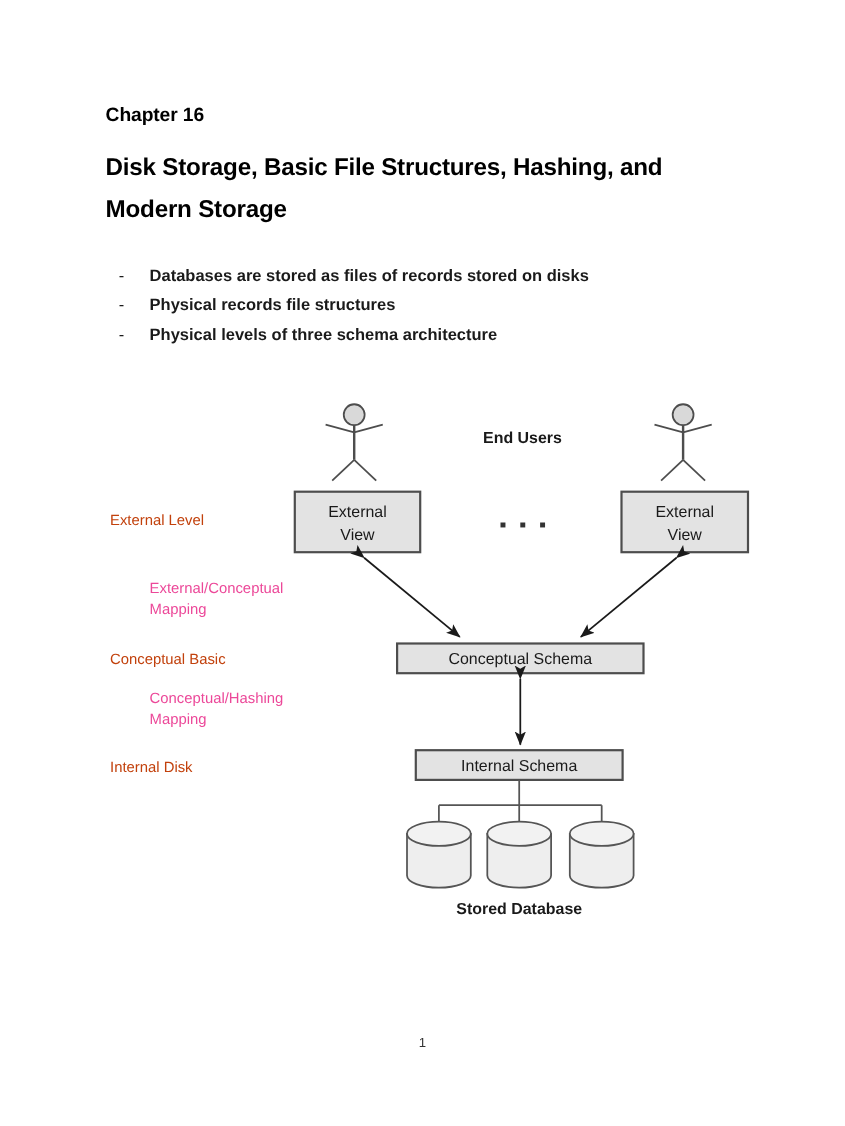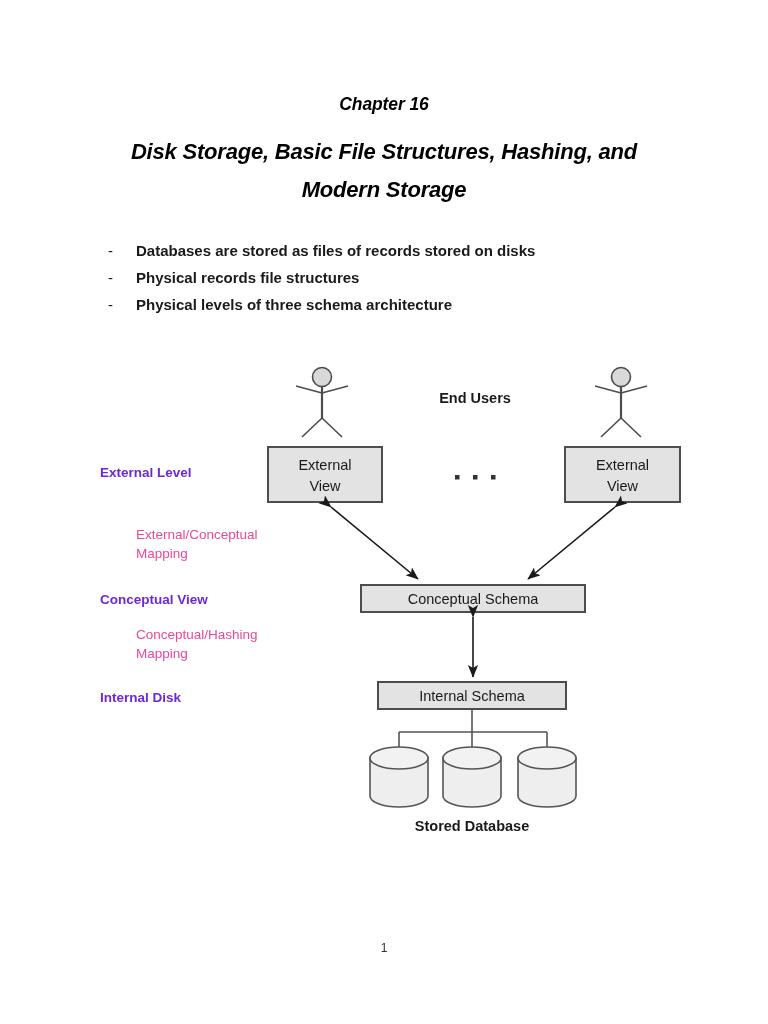--- a/index.html
+++ b/index.html
@@ -24,22 +24,20 @@
     height: 1024px;
     background: #ffffff;
   }
 
   
   .heading-block {
     position: absolute;
     left: 96px;
     top: 92px;
     width: 576px;
-    text-align: center;
-    font-style: italic;
   }
   .chapter-title {
     font-size: 17.5px;
     font-weight: bold;
     line-height: 1.45;
     letter-spacing: -0.1px;
     margin: 0 0 16px 0;
   }
   .chapter-subtitle {
     font-size: 22px;
@@ -81,22 +79,22 @@
     width: 768px;
     height: 500px;
   }
   .diagram svg {
     display: block;
   }
 
   .lvl-label {
     position: absolute;
     font-size: 13.5px;
-    font-weight: bold;
-    color: #6d28d9;
+    font-weight: normal;
+    color: #c2410c;
     white-space: nowrap;
   }
   .map-label {
     position: absolute;
     font-size: 13.5px;
     font-weight: normal;
     color: #ec4899;
     line-height: 19px;
     white-space: nowrap;
   }
@@ -138,21 +136,21 @@
 
   <div class="diagram">
 
     <div class="lvl-label" style="left:100px; top:110px;">External Level</div>
 
     <div class="map-label" style="left:136px; top:170px;">
       <div>External/Conceptual</div>
       <div>Mapping</div>
     </div>
 
-    <div class="lvl-label" style="left:100px; top:237px;">Conceptual View</div>
+    <div class="lvl-label" style="left:100px; top:237px;">Conceptual Basic</div>
 
     <div class="map-label" style="left:136px; top:270px;">
       <div>Conceptual/Hashing</div>
       <div>Mapping</div>
     </div>
 
     <div class="lvl-label" style="left:100px; top:335px;">Internal Disk</div>
 
     <svg width="768" height="500" viewBox="0 0 768 500">
       <defs>

